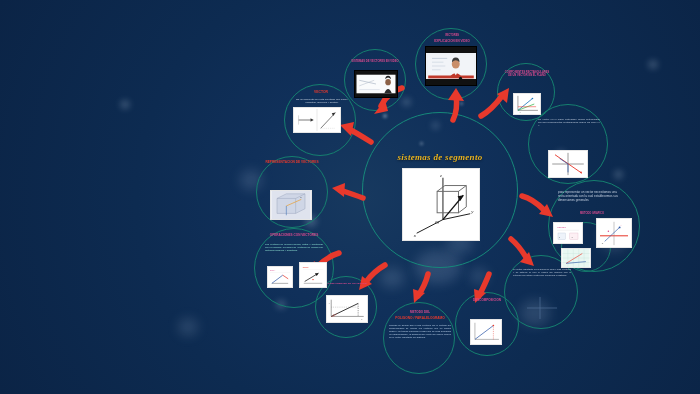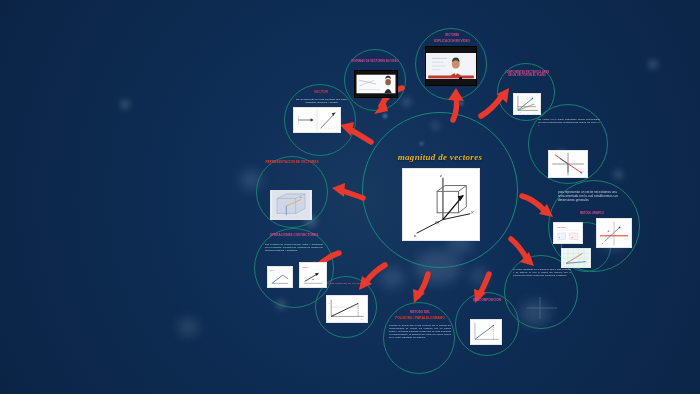--- a/index.html
+++ b/index.html
@@ -144,21 +144,21 @@
       <path d="M2 8 L15 3 L14 17 Z" fill="#e8392c"></path>
     </svg>
   </div>
   <div class="arrow" style="left:338px;top:118px;">
     <svg width="36" height="30" viewBox="0 0 36 30">
       <path d="M33 24 C25 19 17 14 11 11" stroke="#e8392c" stroke-width="5.5" fill="none" stroke-linecap="round"></path>
       <path d="M2 7 L16 4 L13 18 Z" fill="#e8392c"></path>
     </svg>
   </div>
 
-  <div class="center-title" style="left:380px;top:152px;width:120px;font-size:9px;">magnitud de vectores</div>
+  <div class="center-title" style="left:380px;top:152px;width:120px;font-size:9px;">sistemas de segmento</div>
   <div class="card" style="left:402px;top:168px;width:78px;height:73px;">
     <svg viewBox="0 0 78 73">
       <g stroke="#1a1a1a" fill="none" stroke-width="1">
         <line x1="41" y1="9" x2="41" y2="52"></line>
         <line x1="41" y1="52" x2="69" y2="46"></line>
         <line x1="41" y1="52" x2="14" y2="66"></line>
 
         <rect x="35" y="23" width="22" height="22" stroke="#6b6b6b"></rect>
         <path d="M35 23 L43 17 L65 17 L65 39 L57 45" stroke="#6b6b6b"></path>
         <path d="M57 23 L65 17" stroke="#6b6b6b"></path>

